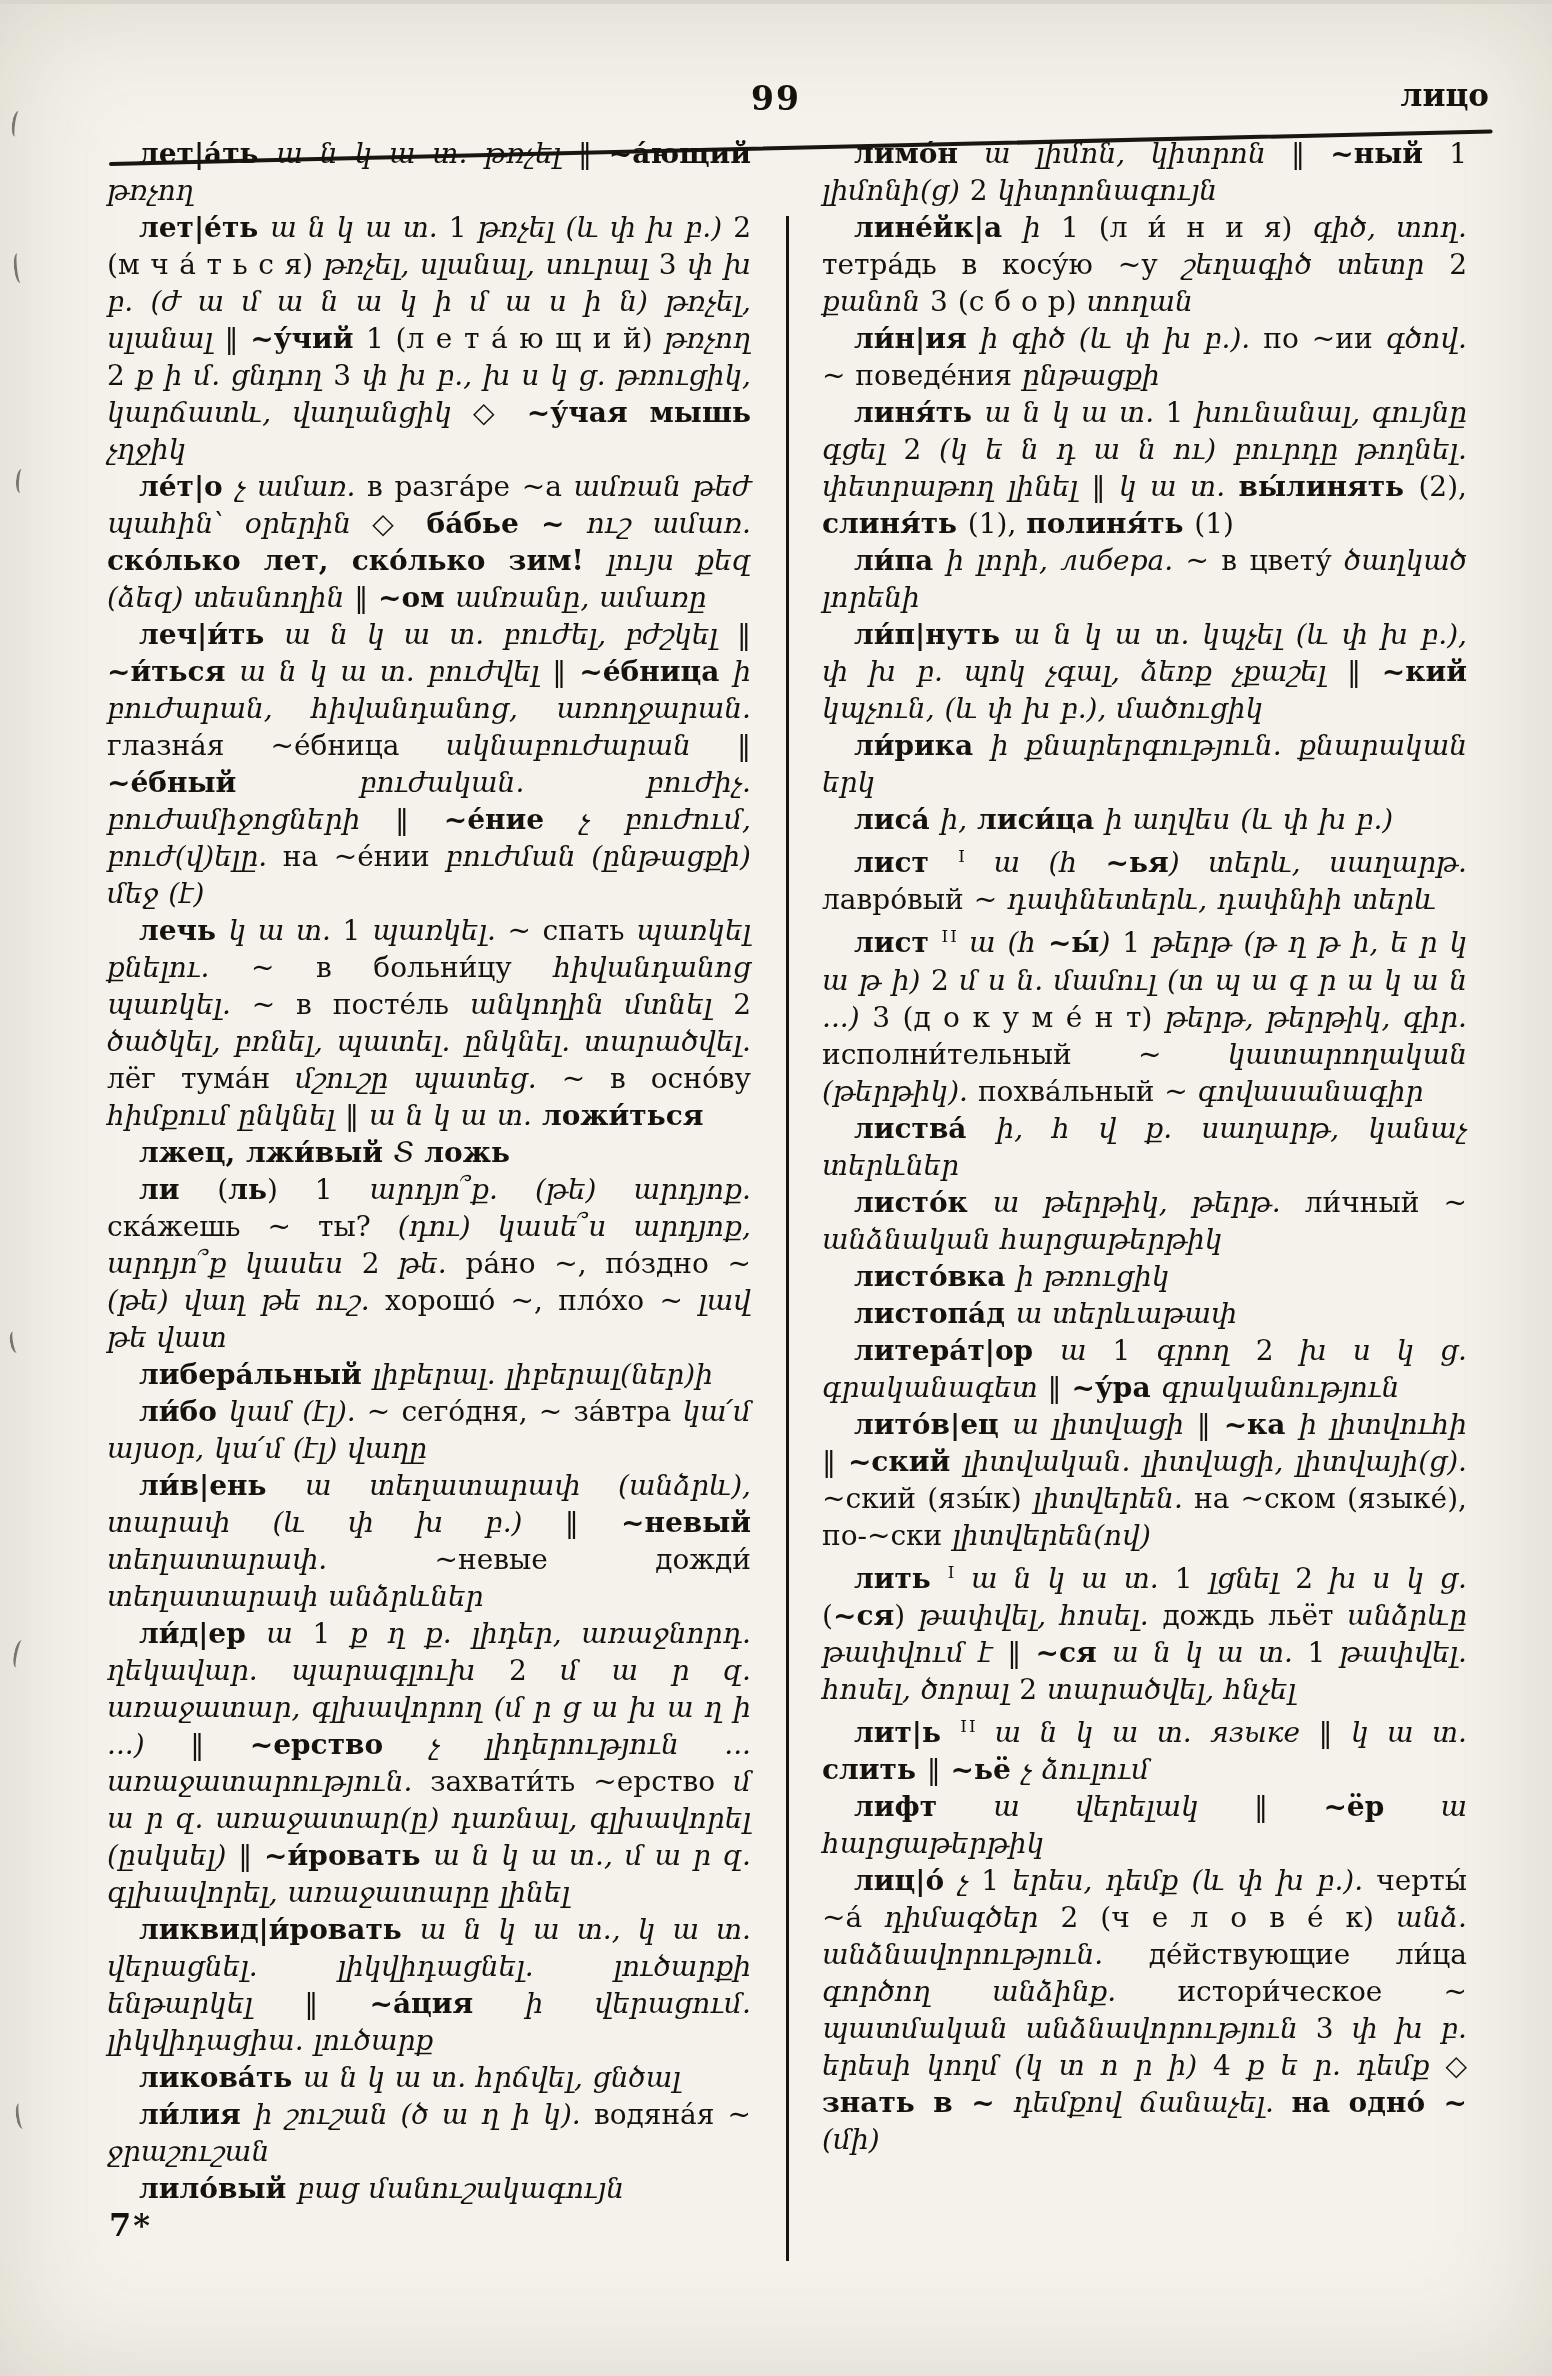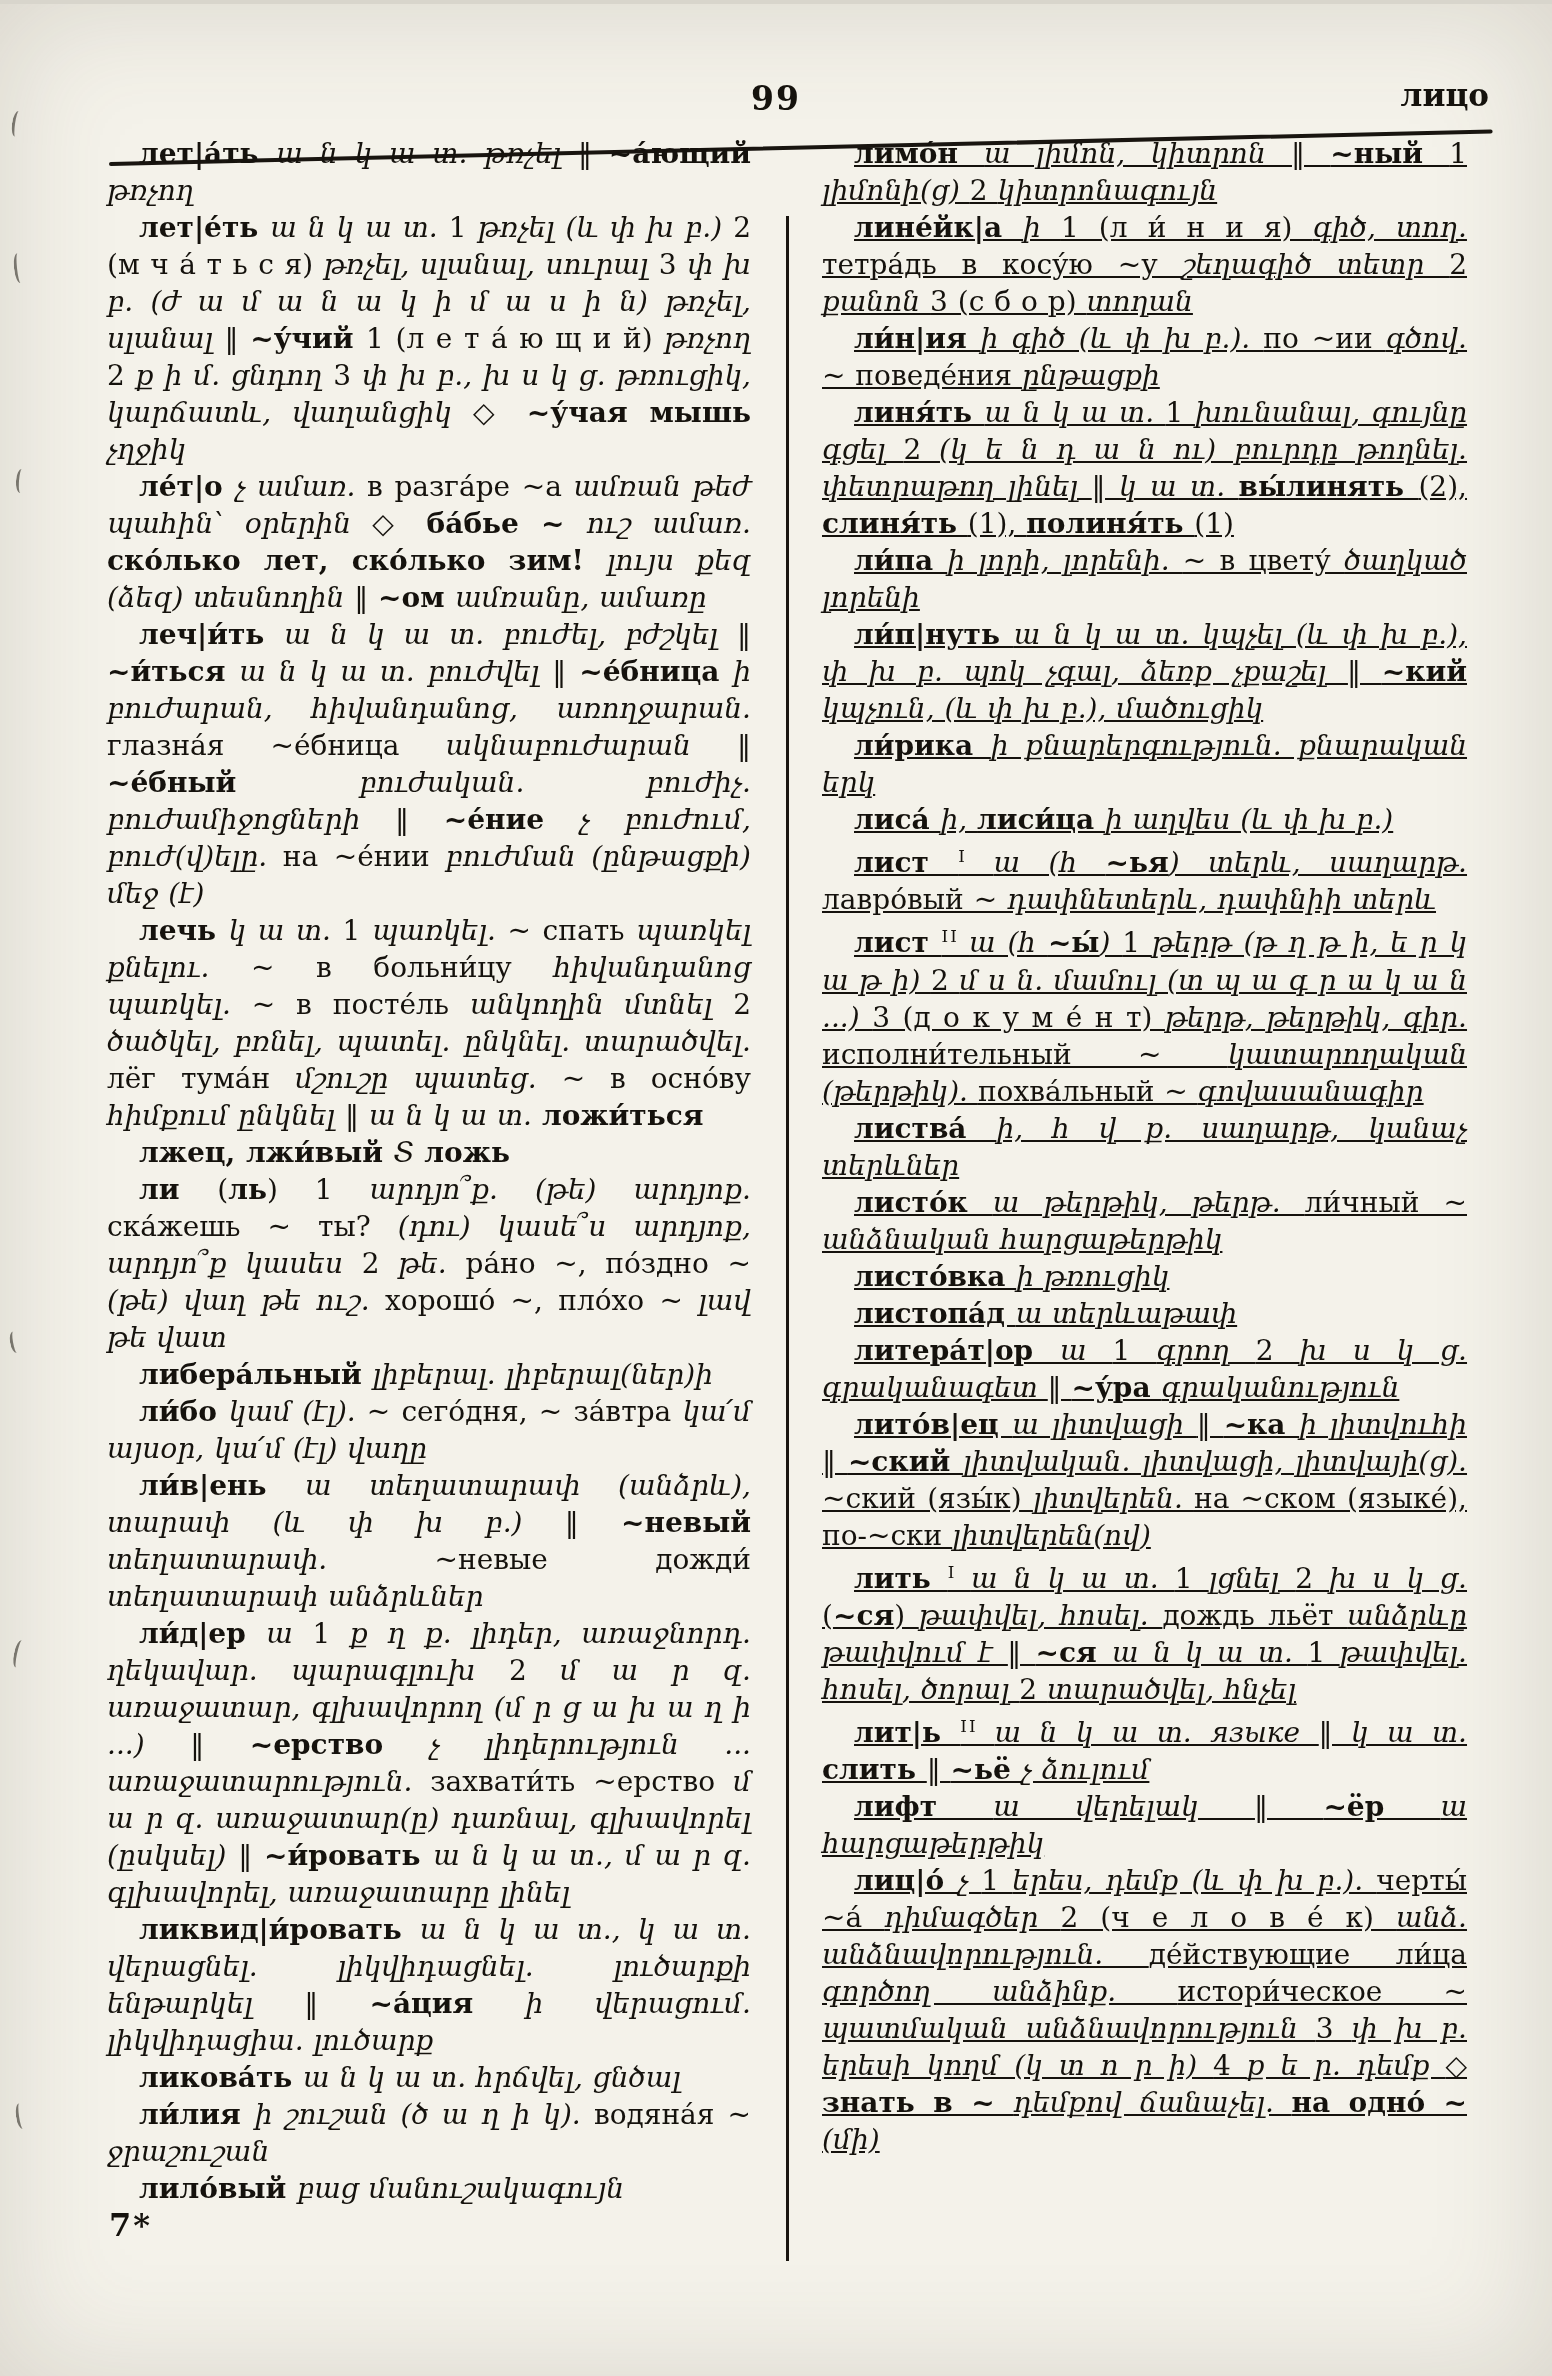--- a/index.html
+++ b/index.html
@@ -30,21 +30,21 @@
     position:absolute;left:786px;top:212px;width:3px;height:2045px;
     background:#191510;
   }
   .col{
     position:absolute;top:131px;
     text-align:justify;
     font-size:28px;line-height:37px;
     word-spacing:1px;
   }
   .col-left{left:107px;width:644px;}
-  .col-right{left:822px;width:645px;text-decoration:underline;}
+  .col-right{left:822px;width:645px;}
   .entry{margin:0;text-indent:32px;}
   .s-b{font-weight:bold;}
   .s-r{}
   .s-a{font-style:italic;font-family:"DejaVu Serif","DejaVu Sans",serif;}
   .s-v{font-size:.6em;vertical-align:super;letter-spacing:2px;}
   .sig{
     position:absolute;left:109px;top:2202px;
     font-size:32px;font-weight:bold;letter-spacing:2px;
   }
   
@@ -80,21 +80,21 @@
       <p class="entry"><span class="s-b">ликвид|и́ровать </span><span class="s-a">ա ն կ ա տ., կ ա տ. վերացնել. լիկվիդացնել. լուծարքի ենթարկել </span><span class="s-r">‖ </span><span class="s-b">~а́ция </span><span class="s-a">ի վերացում. լիկվիդացիա. լուծարք</span></p>
       <p class="entry"><span class="s-b">ликова́ть </span><span class="s-a">ա ն կ ա տ. հրճվել, ցնծալ</span></p>
       <p class="entry"><span class="s-b">ли́лия </span><span class="s-a">ի շուշան (ծ ա ղ ի կ). </span><span class="s-r">водяна́я ~ </span><span class="s-a">ջրաշուշան</span></p>
       <p class="entry"><span class="s-b">лило́вый </span><span class="s-a">բաց մանուշակագույն</span></p>
     </div>
   <div class="col col-right">
       <p class="entry"><span class="s-b">лимо́н </span><span class="s-a">ա լիմոն, կիտրոն </span><span class="s-r">‖ </span><span class="s-b">~ный </span><span class="s-r">1 </span><span class="s-a">լիմոնի(ց) </span><span class="s-r">2 </span><span class="s-a">կիտրոնագույն</span></p>
       <p class="entry"><span class="s-b">лине́йк|а </span><span class="s-a">ի </span><span class="s-r">1 (л и́ н и я) </span><span class="s-a">գիծ, տող. </span><span class="s-r">тетра́дь в косу́ю ~у </span><span class="s-a">շեղագիծ տետր </span><span class="s-r">2 </span><span class="s-a">քանոն </span><span class="s-r">3 (с б о р) </span><span class="s-a">տողան</span></p>
       <p class="entry"><span class="s-b">ли́н|ия </span><span class="s-a">ի գիծ (և փ խ բ.). </span><span class="s-r">по ~ии </span><span class="s-a">գծով. </span><span class="s-r">~ поведе́ния </span><span class="s-a">ընթացքի</span></p>
       <p class="entry"><span class="s-b">линя́ть </span><span class="s-a">ա ն կ ա տ. </span><span class="s-r">1 </span><span class="s-a">խունանալ, գույնը գցել </span><span class="s-r">2 </span><span class="s-a">(կ ե ն դ ա ն ու) բուրդը թողնել. փետրաթող լինել </span><span class="s-r">‖ </span><span class="s-a">կ ա տ. </span><span class="s-b">вы́линять </span><span class="s-r">(2), </span><span class="s-b">слиня́ть </span><span class="s-r">(1), </span><span class="s-b">полиня́ть </span><span class="s-r">(1)</span></p>
-      <p class="entry"><span class="s-b">ли́па </span><span class="s-a">ի լորի, լորենի. </span><span class="s-r">~ в цвету́ </span><span class="s-a">ծաղկած լորենի</span></p>
+      <p class="entry"><span class="s-b">ли́па </span><span class="s-a">ի լորի, либера. </span><span class="s-r">~ в цвету́ </span><span class="s-a">ծաղկած լորենի</span></p>
       <p class="entry"><span class="s-b">ли́п|нуть </span><span class="s-a">ա ն կ ա տ. կպչել (և փ խ բ.), փ խ բ. պոկ չգալ, ձեռք չքաշել </span><span class="s-r">‖ </span><span class="s-b">~кий </span><span class="s-a">կպչուն, (և փ խ բ.), մածուցիկ</span></p>
       <p class="entry"><span class="s-b">ли́рика </span><span class="s-a">ի քնարերգություն. քնարական երկ</span></p>
       <p class="entry"><span class="s-b">лиса́ </span><span class="s-a">ի, </span><span class="s-b">лиси́ца </span><span class="s-a">ի աղվես (և փ խ բ.)</span></p>
       <p class="entry"><span class="s-b">лист </span><span class="s-v">I </span><span class="s-a">ա (հ </span><span class="s-b">~ья</span><span class="s-a">) տերև, սաղարթ. </span><span class="s-r">лавро́вый ~ </span><span class="s-a">դափնետերև, դափնիի տերև</span></p>
       <p class="entry"><span class="s-b">лист </span><span class="s-v">II </span><span class="s-a">ա (հ </span><span class="s-b">~ы́</span><span class="s-a">) </span><span class="s-r">1 </span><span class="s-a">թերթ (թ ղ թ ի, ե ր կ ա թ ի) </span><span class="s-r">2 </span><span class="s-a">մ ս ն. մամուլ (տ պ ա գ ր ա կ ա ն ...) </span><span class="s-r">3 (д о к у м е́ н т) </span><span class="s-a">թերթ, թերթիկ, գիր. </span><span class="s-r">исполни́тельный ~ </span><span class="s-a">կատարողական (թերթիկ). </span><span class="s-r">похва́льный ~ </span><span class="s-a">գովասանագիր</span></p>
       <p class="entry"><span class="s-b">листва́ </span><span class="s-a">ի, հ վ ք. սաղարթ, կանաչ տերևներ</span></p>
       <p class="entry"><span class="s-b">листо́к </span><span class="s-a">ա թերթիկ, թերթ. </span><span class="s-r">ли́чный ~ </span><span class="s-a">անձնական հարցաթերթիկ</span></p>
       <p class="entry"><span class="s-b">листо́вка </span><span class="s-a">ի թռուցիկ</span></p>
       <p class="entry"><span class="s-b">листопа́д </span><span class="s-a">ա տերևաթափ</span></p>
       <p class="entry"><span class="s-b">литера́т|ор </span><span class="s-a">ա </span><span class="s-r">1 </span><span class="s-a">գրող </span><span class="s-r">2 </span><span class="s-a">խ ս կ ց. գրականագետ </span><span class="s-r">‖ </span><span class="s-b">~у́ра </span><span class="s-a">գրականություն</span></p>

